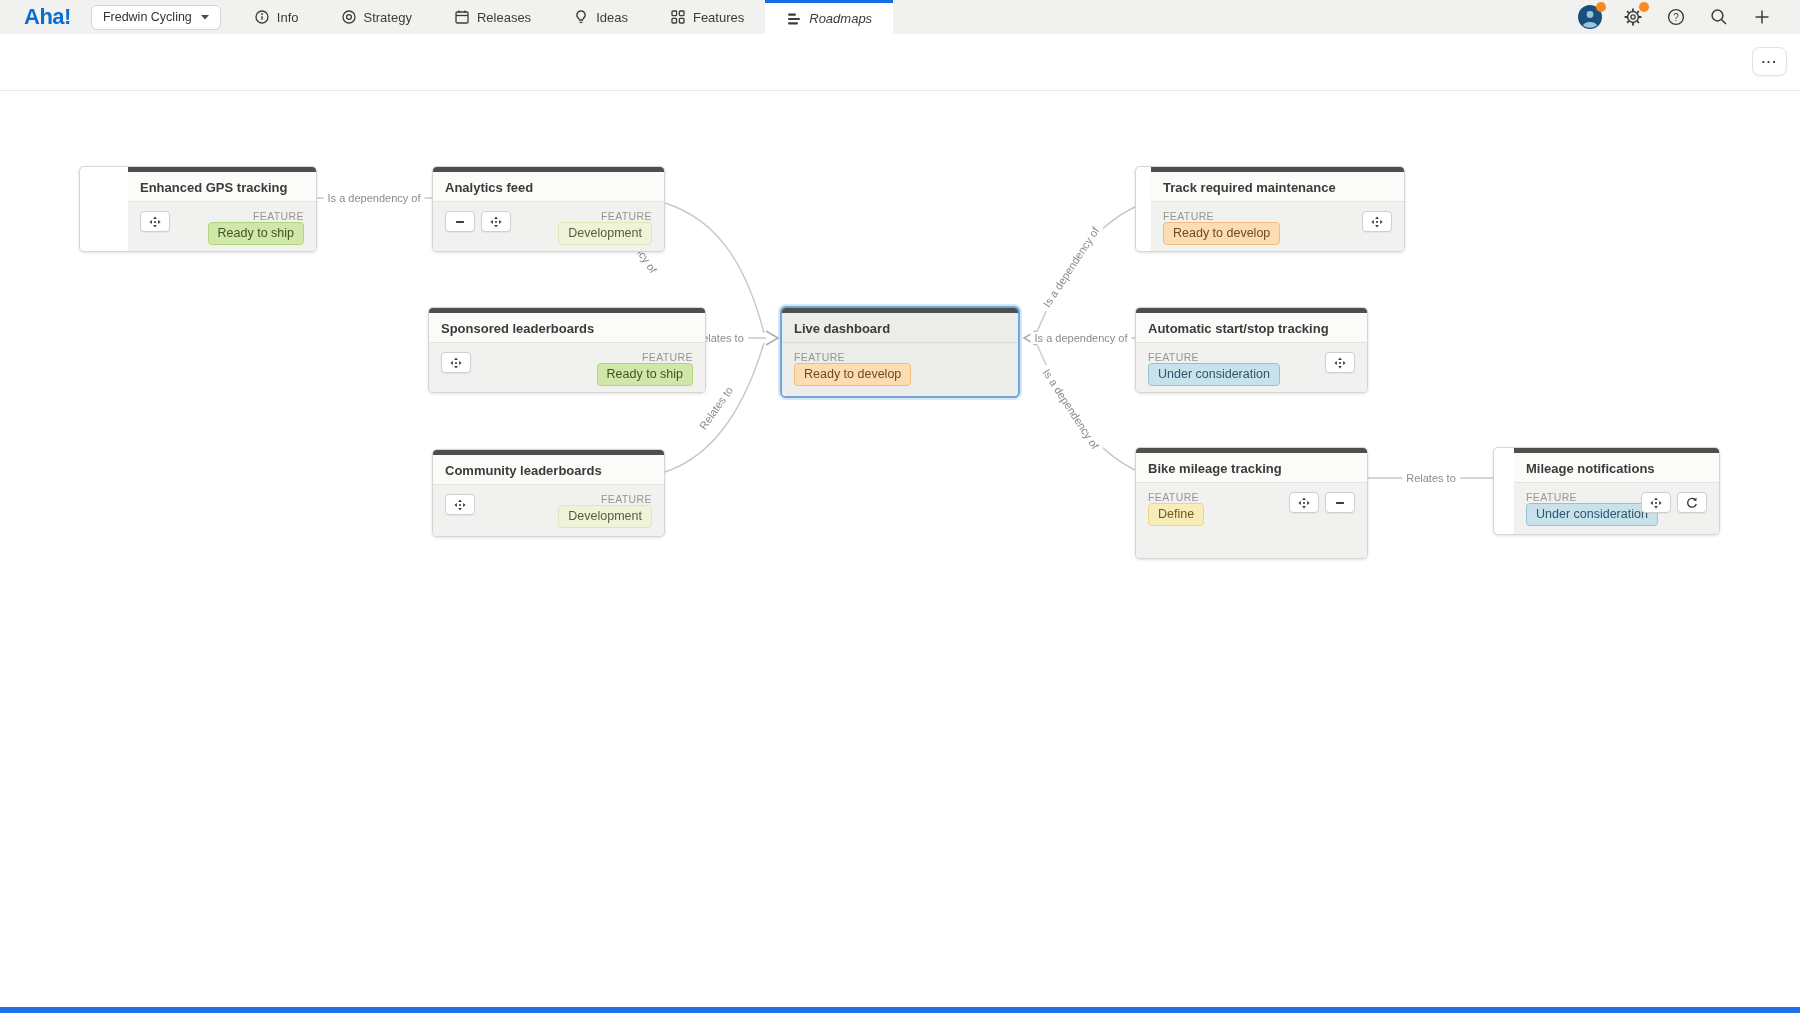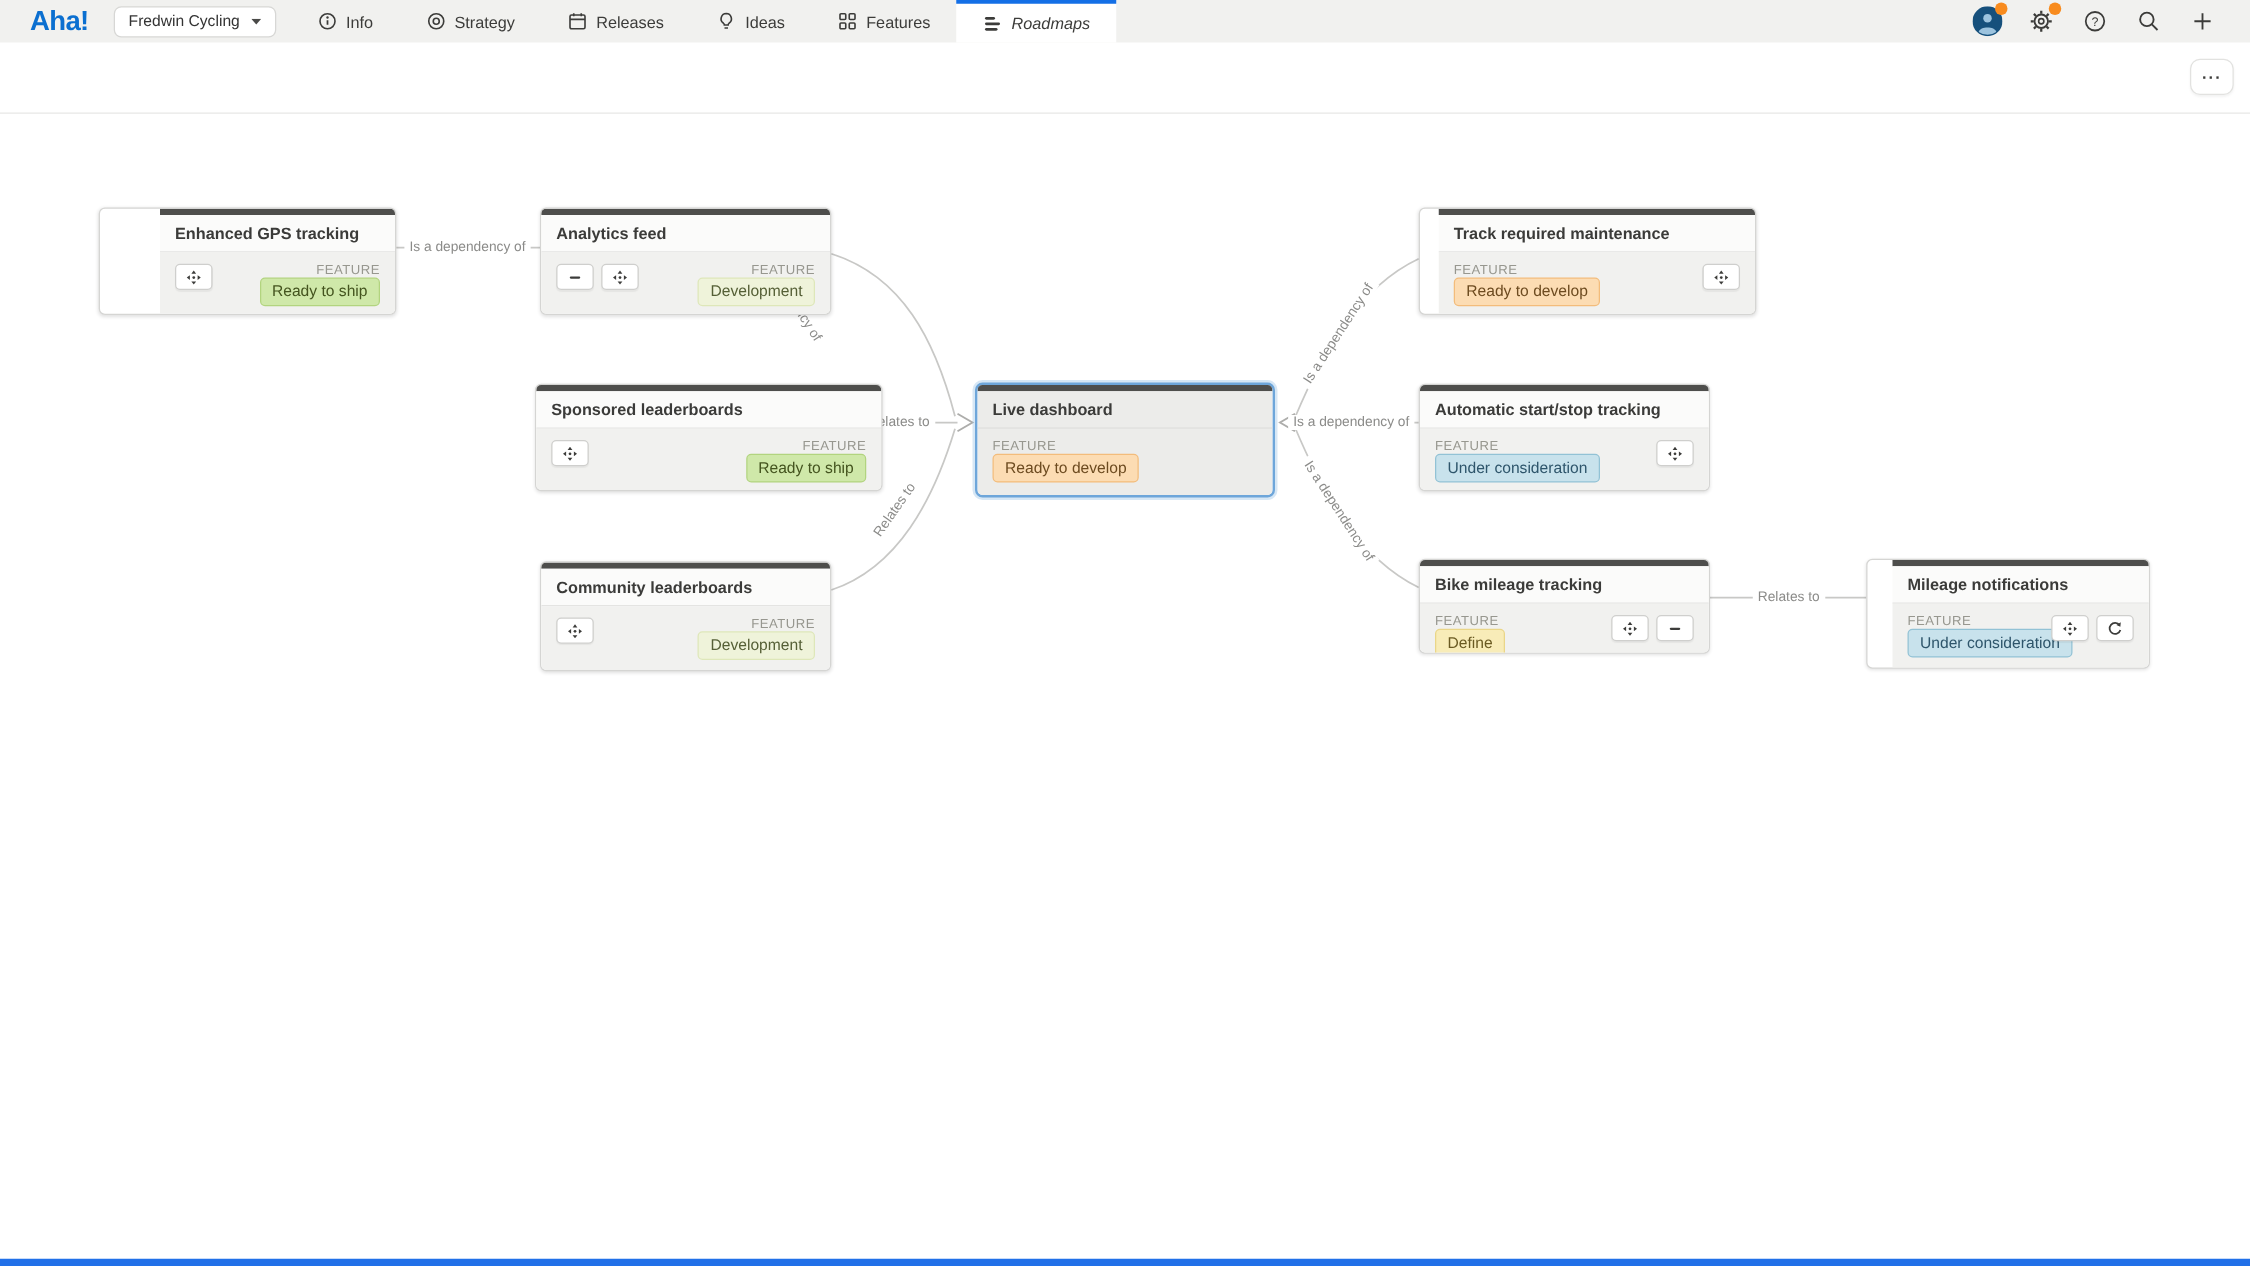--- a/index.html
+++ b/index.html
@@ -250,21 +250,21 @@
               <path d="M6 0.4 L7.9 2.9 H4.1 Z"></path>
               <path d="M6 11.6 L7.9 9.1 H4.1 Z"></path>
               <path d="M0.4 6 L2.9 4.1 V7.9 Z"></path>
               <path d="M11.6 6 L9.1 4.1 V7.9 Z"></path>
               <circle cx="6" cy="6" r="1.1"></circle>
             </svg>
           </button>
         </div>
       </div>
     </div>
-    <div class="card" style="left: 1135px; top: 447px; width: 233px; height: 76px;">
+    <div class="card" style="left: 1135px; top: 447px; width: 233px; height: 112px;">
       <div class="card-strip"></div>
       <div class="card-header"><span class="card-title">Bike mileage tracking</span></div>
       <div class="card-body">
         <div class="text-col left">
           <span class="type-label">FEATURE</span>
           <span class="badge" style="background:#f8ecb8;border-color:#ead688;color:#6a5a22">Define</span>
         </div>
         <div class="btn-col">
           <button class="mini-btn">
             <svg width="12" height="12" viewBox="0 0 12 12" fill="#3c3c3a">

